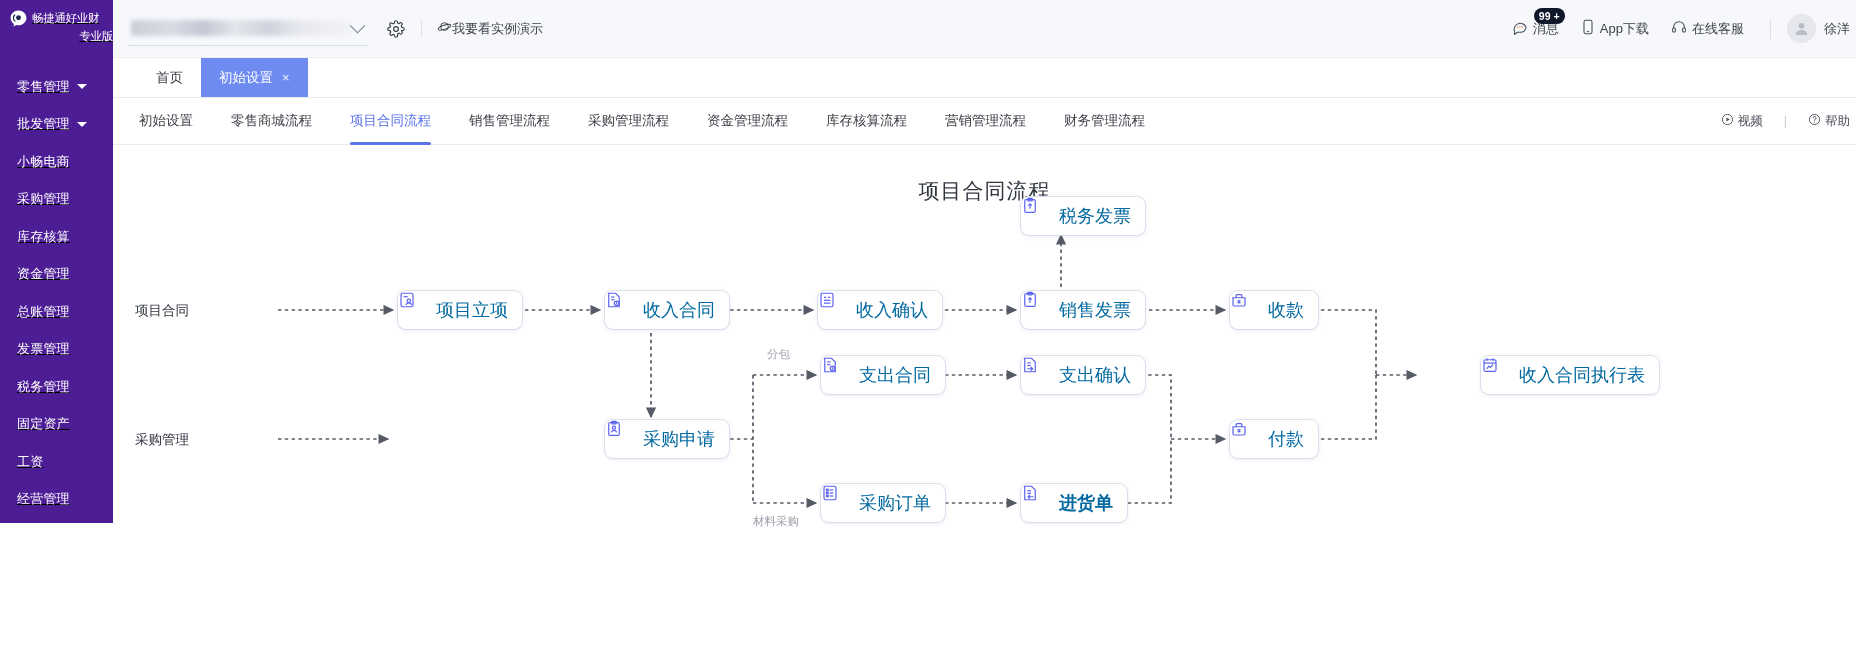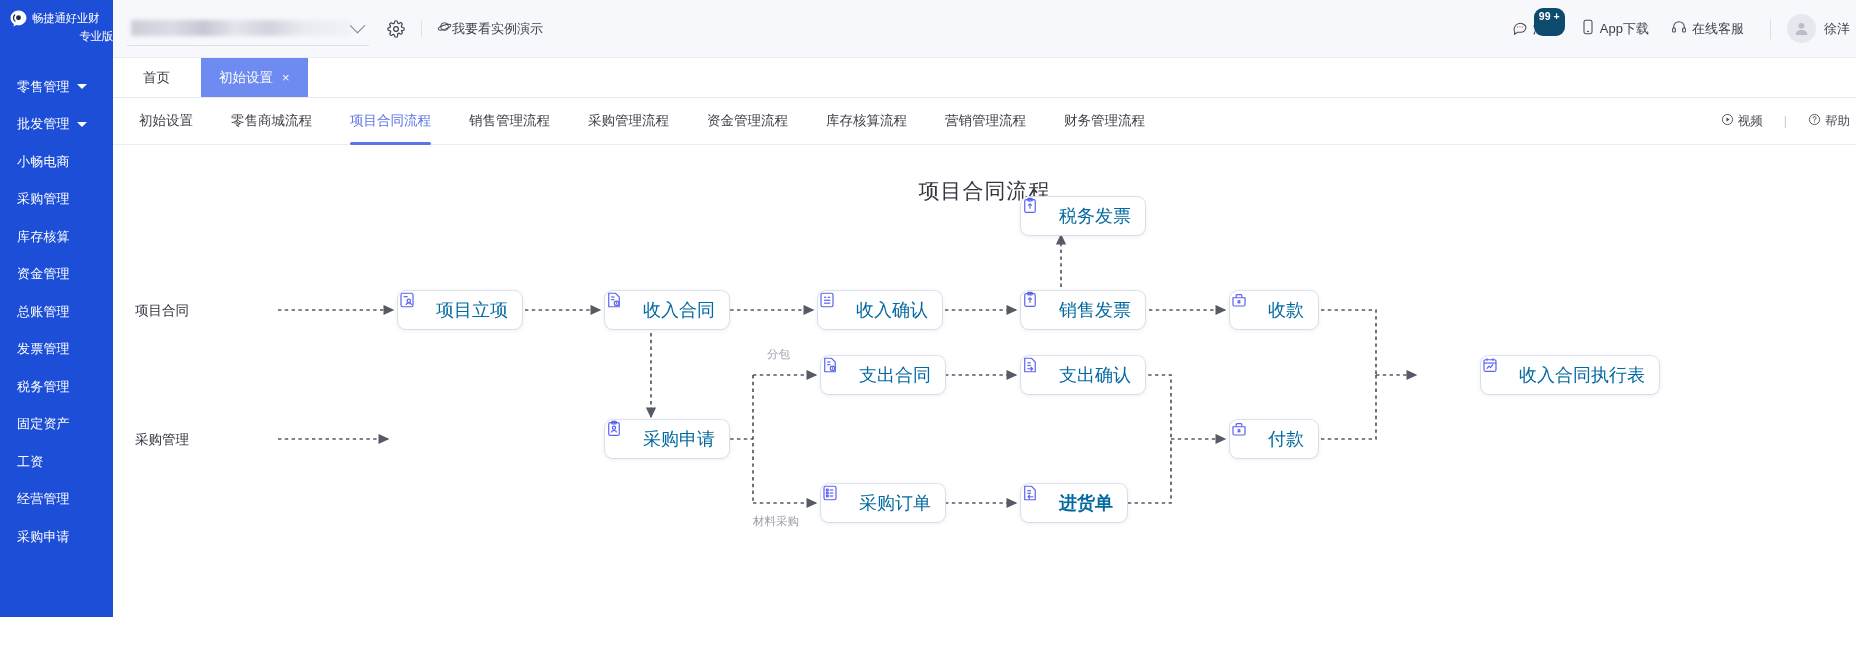--- a/index.html
+++ b/index.html
@@ -6,25 +6,26 @@
   html, body {
     width: 1856px; height: 671px;
     overflow: hidden;
     font-family: "Liberation Sans", "DejaVu Sans", sans-serif;
     background: #ffffff;
   }
   #app { position: relative; width: 1856px; height: 671px; display: flex; }
 
   
   .sidebar {
-    width: 113px; height: 617px;
-    background: #1d4ed8;
+    width: 113px; height: 523px;
+    background: #4c1d95;
     flex: 0 0 113px;
     position: relative;
     overflow: hidden;
+    text-decoration: underline;
   }
   .logo-block {
     height: 58px;
     padding: 9px 0 0 9px;
     position: relative;
   }
   .logo-row { display: flex; align-items: center; gap: 4px; }
   .logo-mark {
     width: 19px; height: 19px;
     flex: 0 0 19px;
@@ -140,25 +141,25 @@
   .hdr-item {
     display: flex; align-items: center; gap: 5px;
     font-size: 13px; color: #3d3f47;
     margin-left: 22px;
     cursor: pointer; white-space: nowrap;
     position: relative;
   }
   .badge {
     position: absolute;
     top: -11px; left: 22px;
-    background: #0c4a6e;
+    background: #0f172a;
     color: #fff;
     font-size: 10.5px;
     line-height: 1;
-    padding: 3px 5px 14px 5px;
+    padding: 3px 5px 2px 5px;
     border-radius: 9px;
     white-space: nowrap;
     font-weight: bold;
   }
   .hdr-divider {
     width: 1px; height: 20px;
     background: #dcdee4;
     margin: 0 16px 0 26px;
   }
   .avatar {
@@ -179,21 +180,21 @@
     flex: 0 0 40px;
     background: #ffffff;
     display: flex;
     align-items: stretch;
     padding-left: 12px;
     border-bottom: 1px solid #e9eaee;
   }
   .page-tab {
     min-width: 76px;
     padding: 0 18px;
-    display: flex; align-items: center; justify-content: flex-start;
+    display: flex; align-items: center; justify-content: flex-end;
     font-size: 13.5px;
     color: #3d3f47;
     cursor: pointer;
     white-space: nowrap;
   }
   .page-tab.active {
     background: #6d8bf0;
     color: #ffffff;
     gap: 9px;
   }

